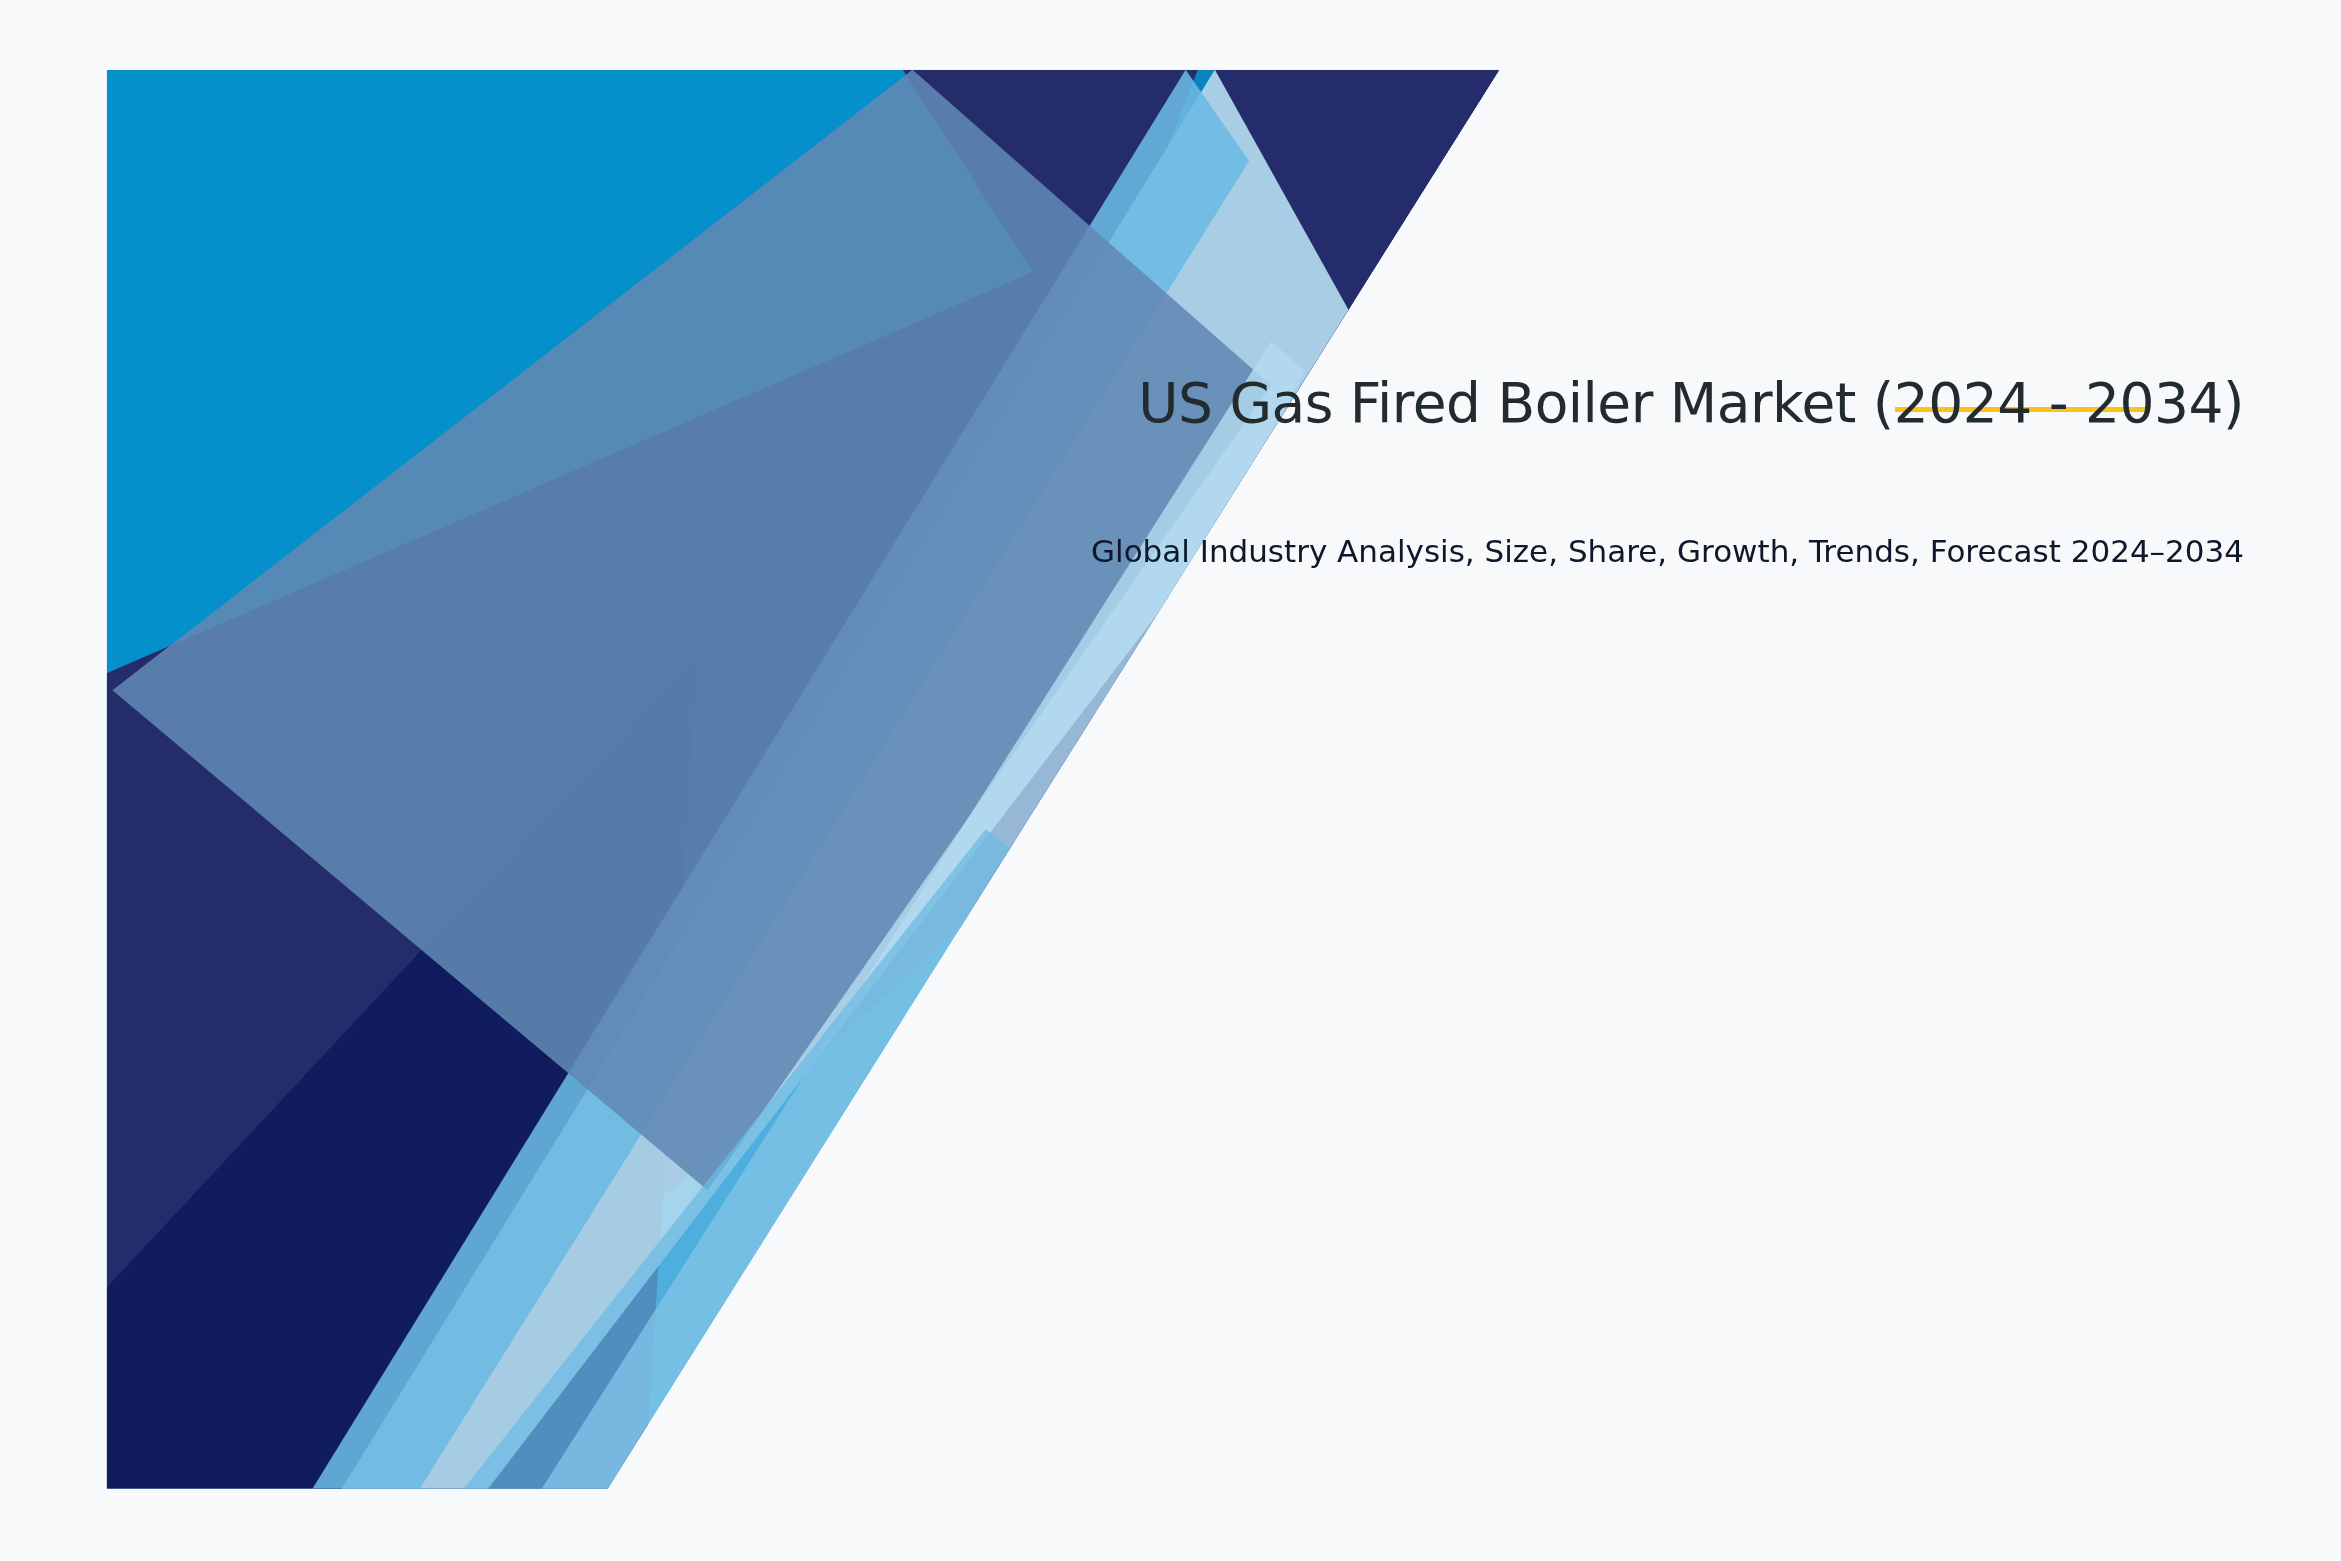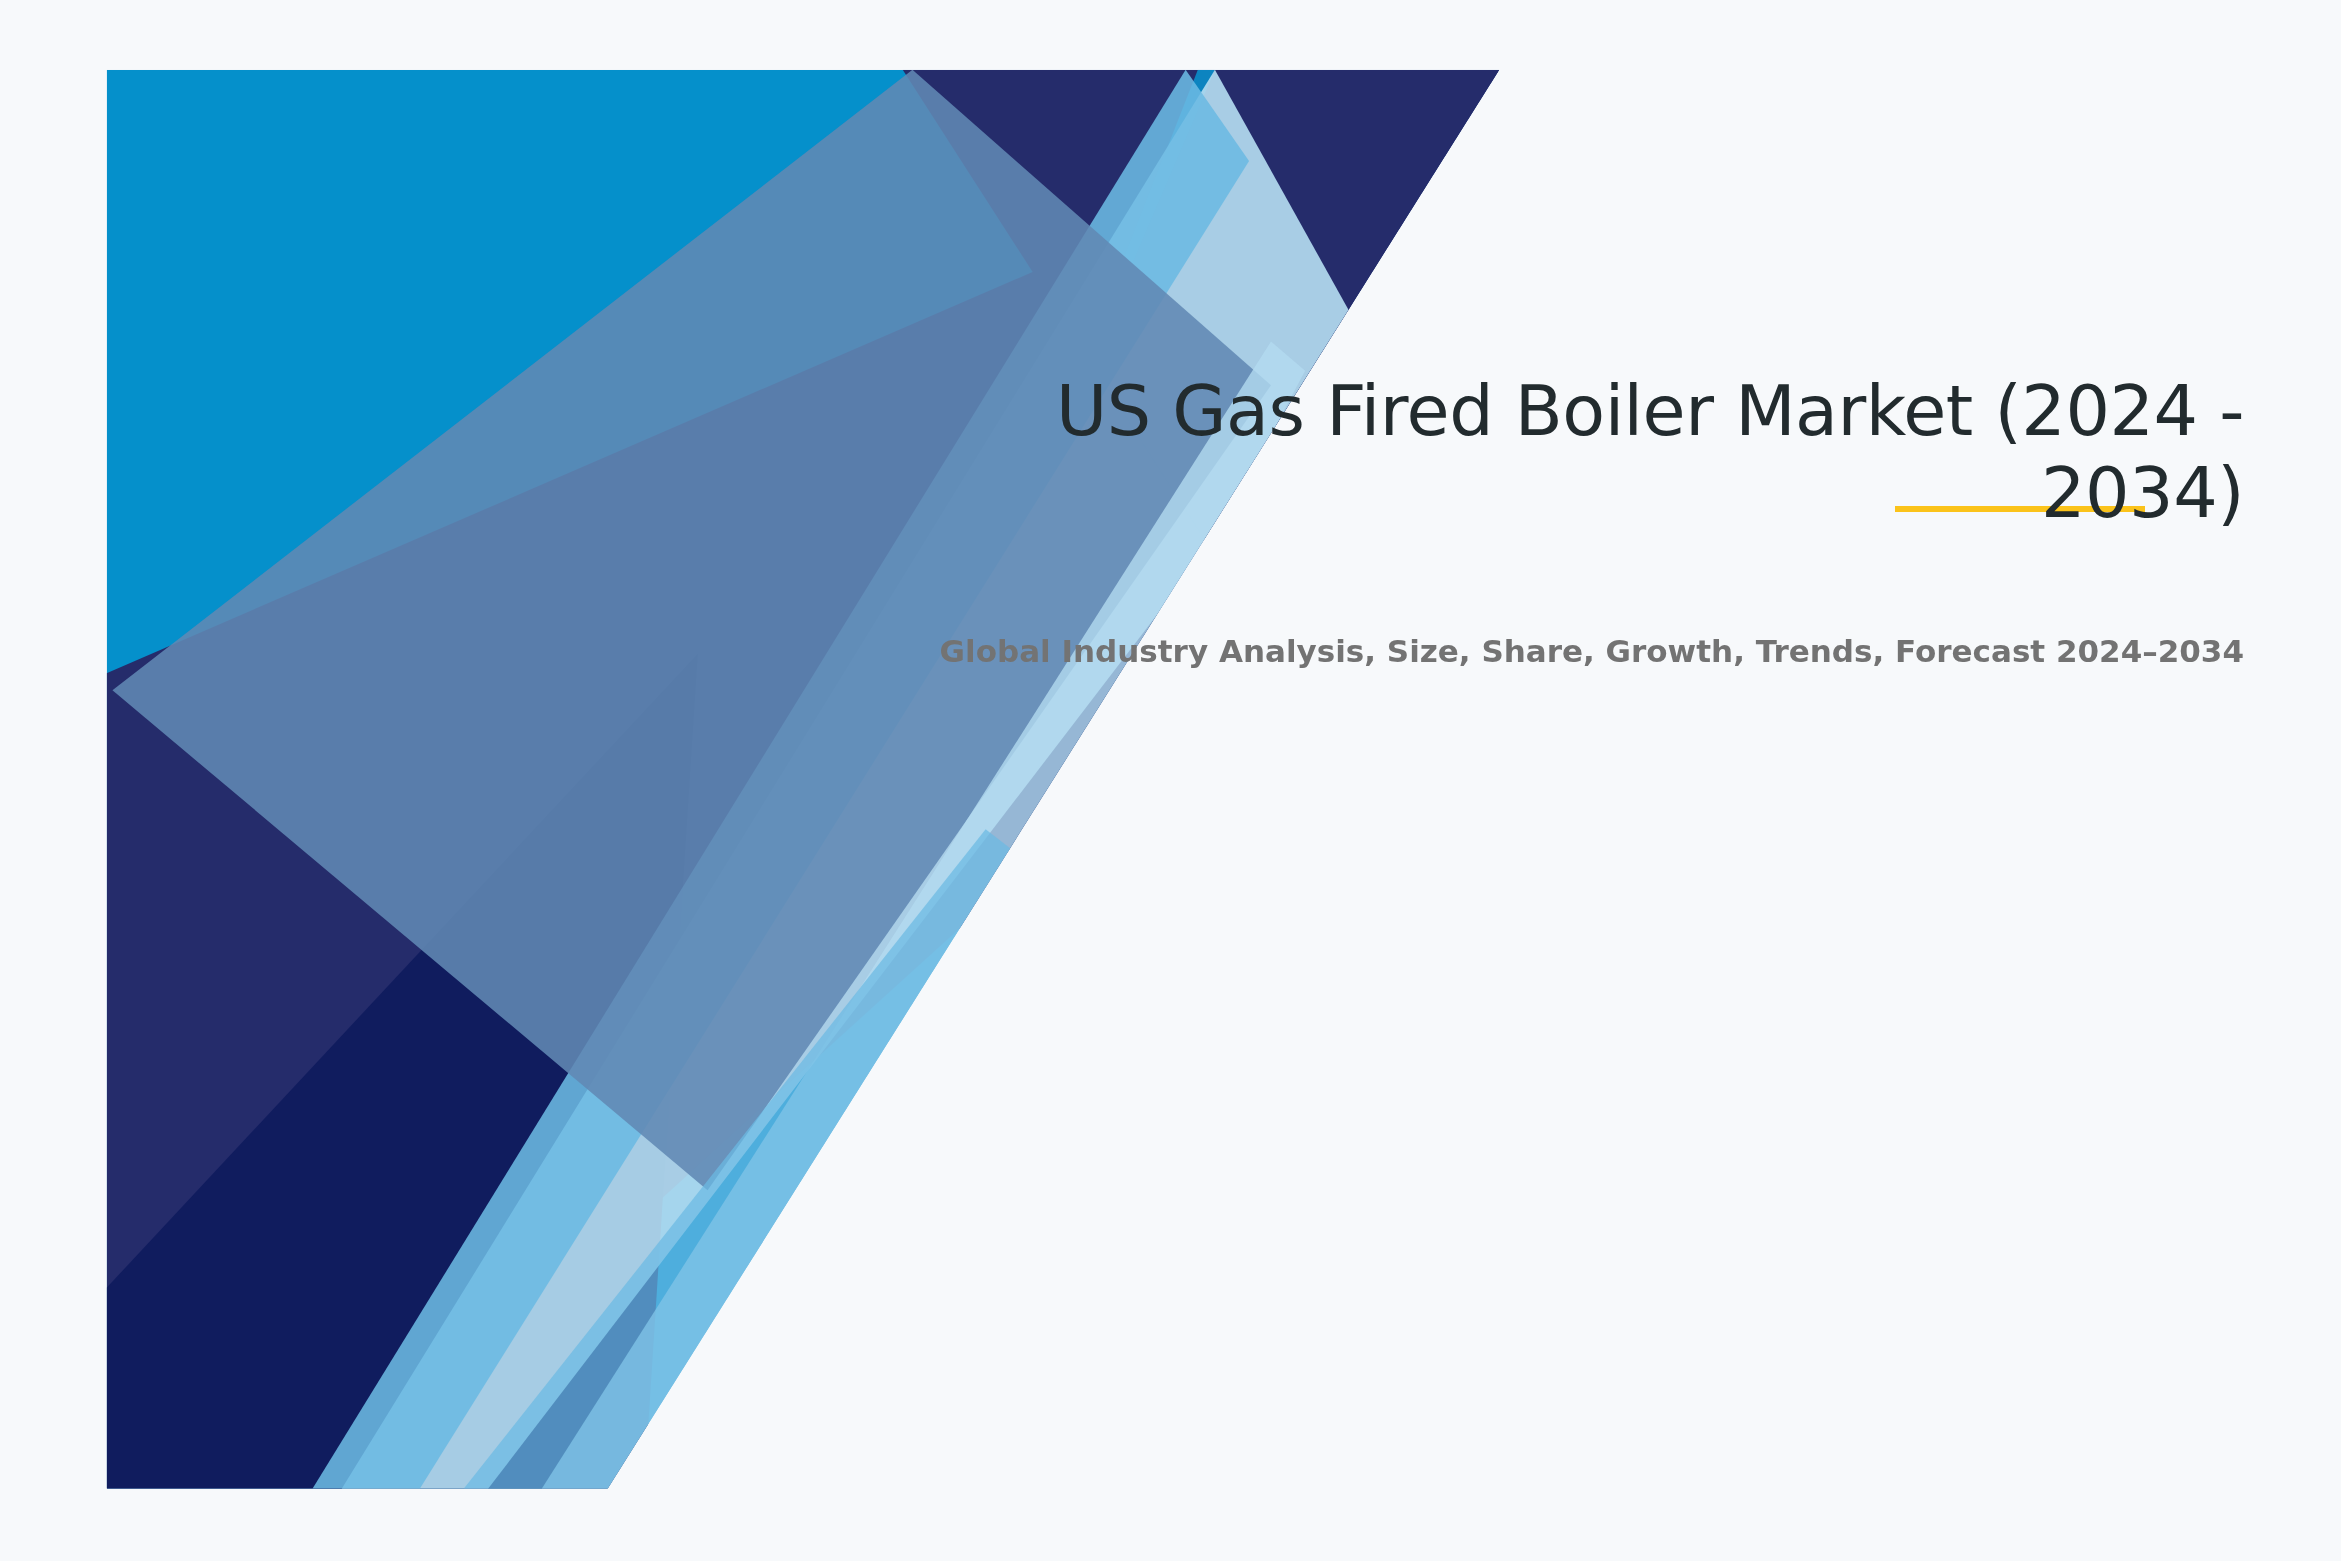--- a/index.html
+++ b/index.html
@@ -43,43 +43,43 @@
     width: 1317px;
     text-align: right;
   }
   .title-wrap {
     position: relative;
     display: block;
   }
   .title {
     position: relative;
     margin: 0;
-    font-size: 70px;
+    font-size: 55px;
     line-height: 1.17;
     font-weight: 400;
     color: #222b2e;
     letter-spacing: -0.5px;
     text-align: right;
     z-index: 2;
   }
   .title-underline {
     position: absolute;
     right: 99px;
     bottom: 23px;
     width: 250px;
     height: 5.4px;
     background: #fbc31a;
     z-index: 1;
   }
   .subtitle {
     margin: 96px 0 0 0;
     font-size: 31px;
     line-height: 1.33;
-    font-weight: 700;
-    color: #737373;
+    font-weight: 400;
+    color: #0f172a;
     text-align: right;
     letter-spacing: 0px;
   }
 </style>
 </head>
 <body>
 
 <div class="cover">
 
   <div class="artwork" aria-hidden="true">

